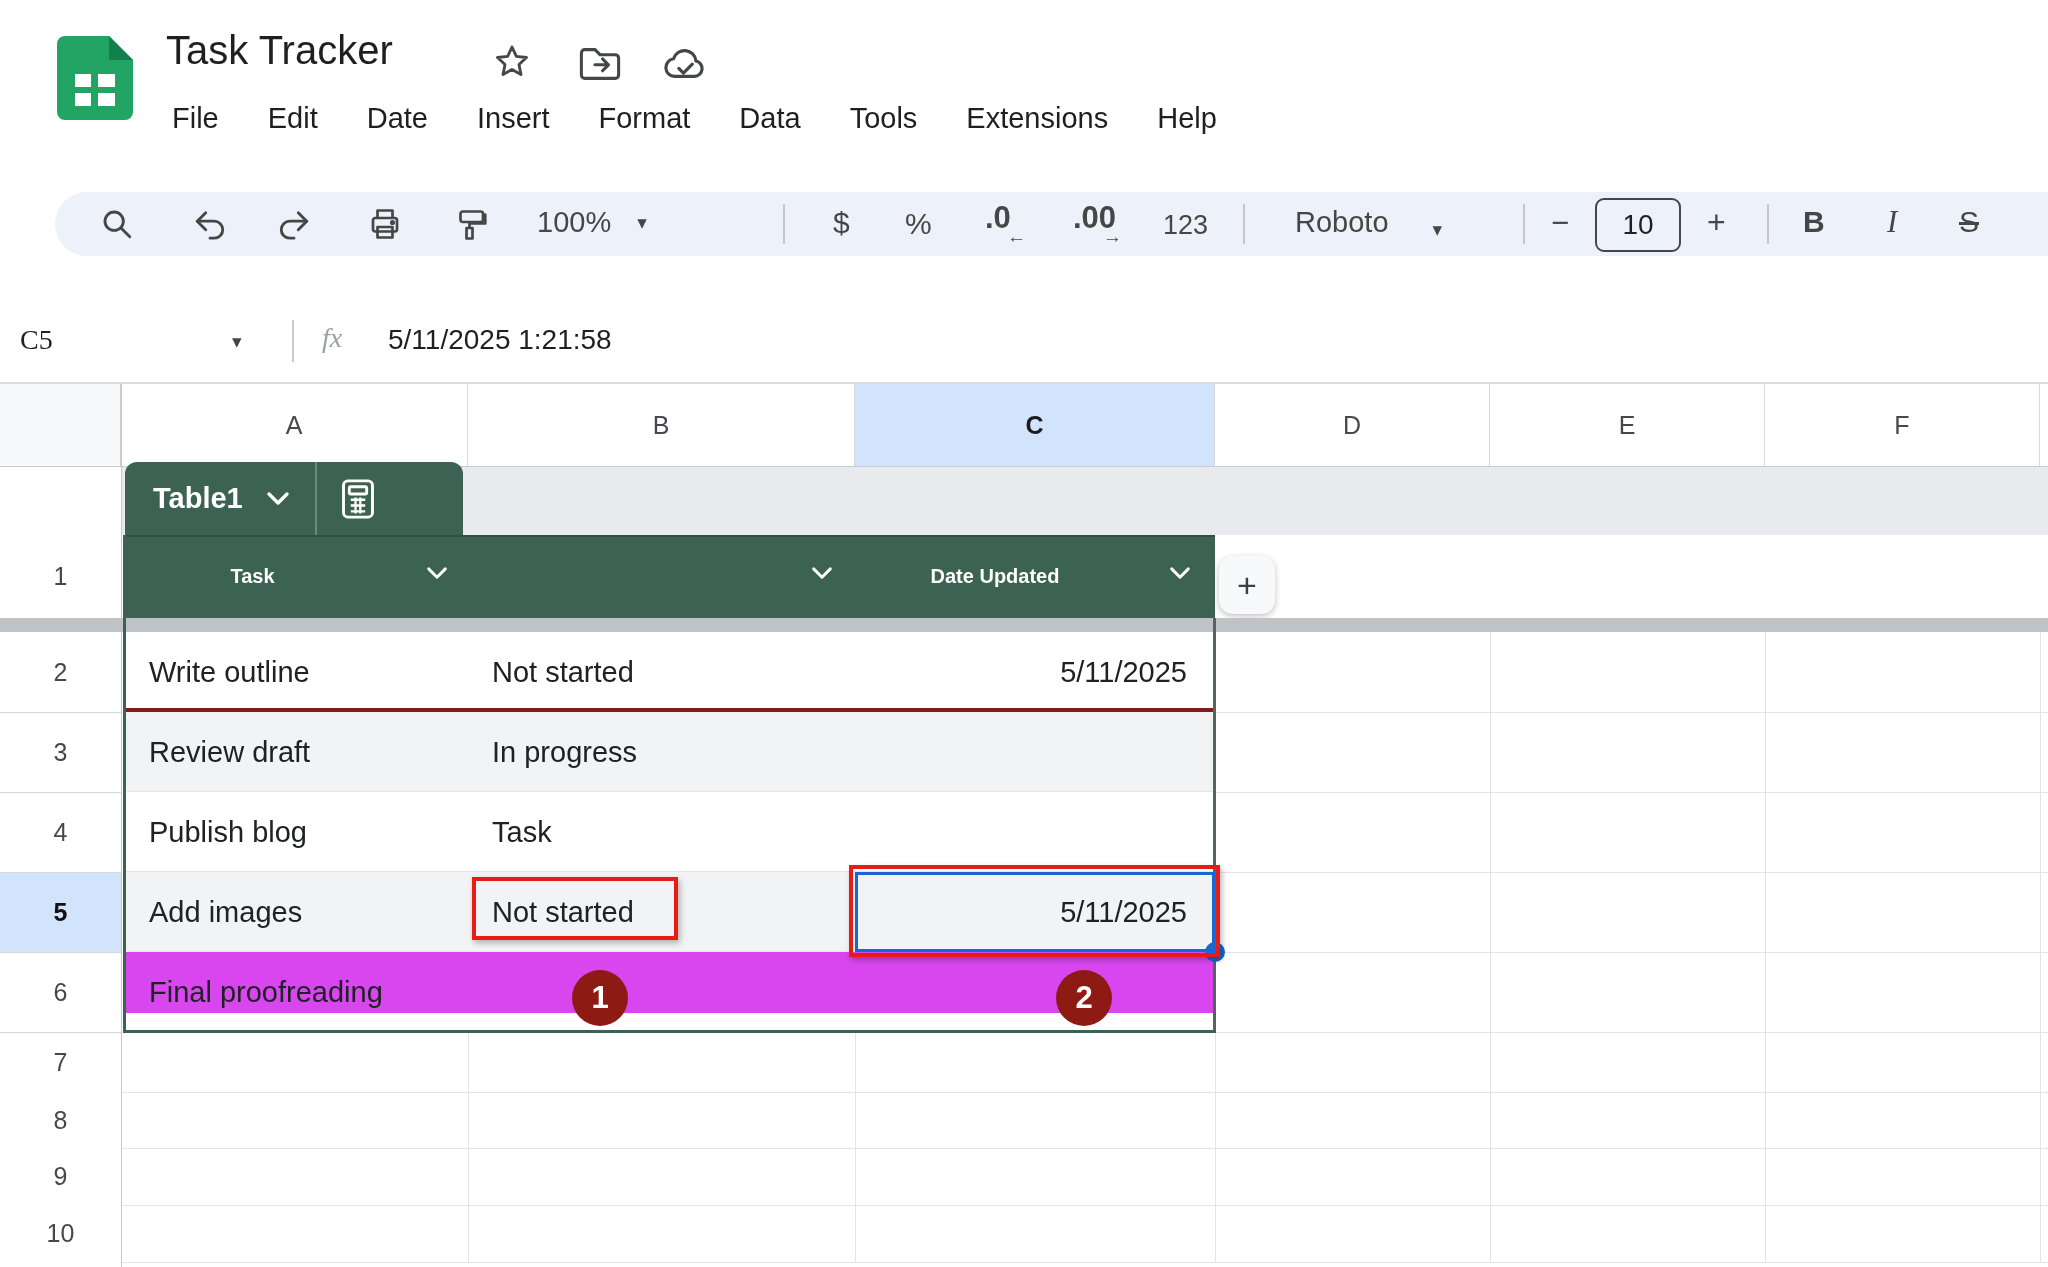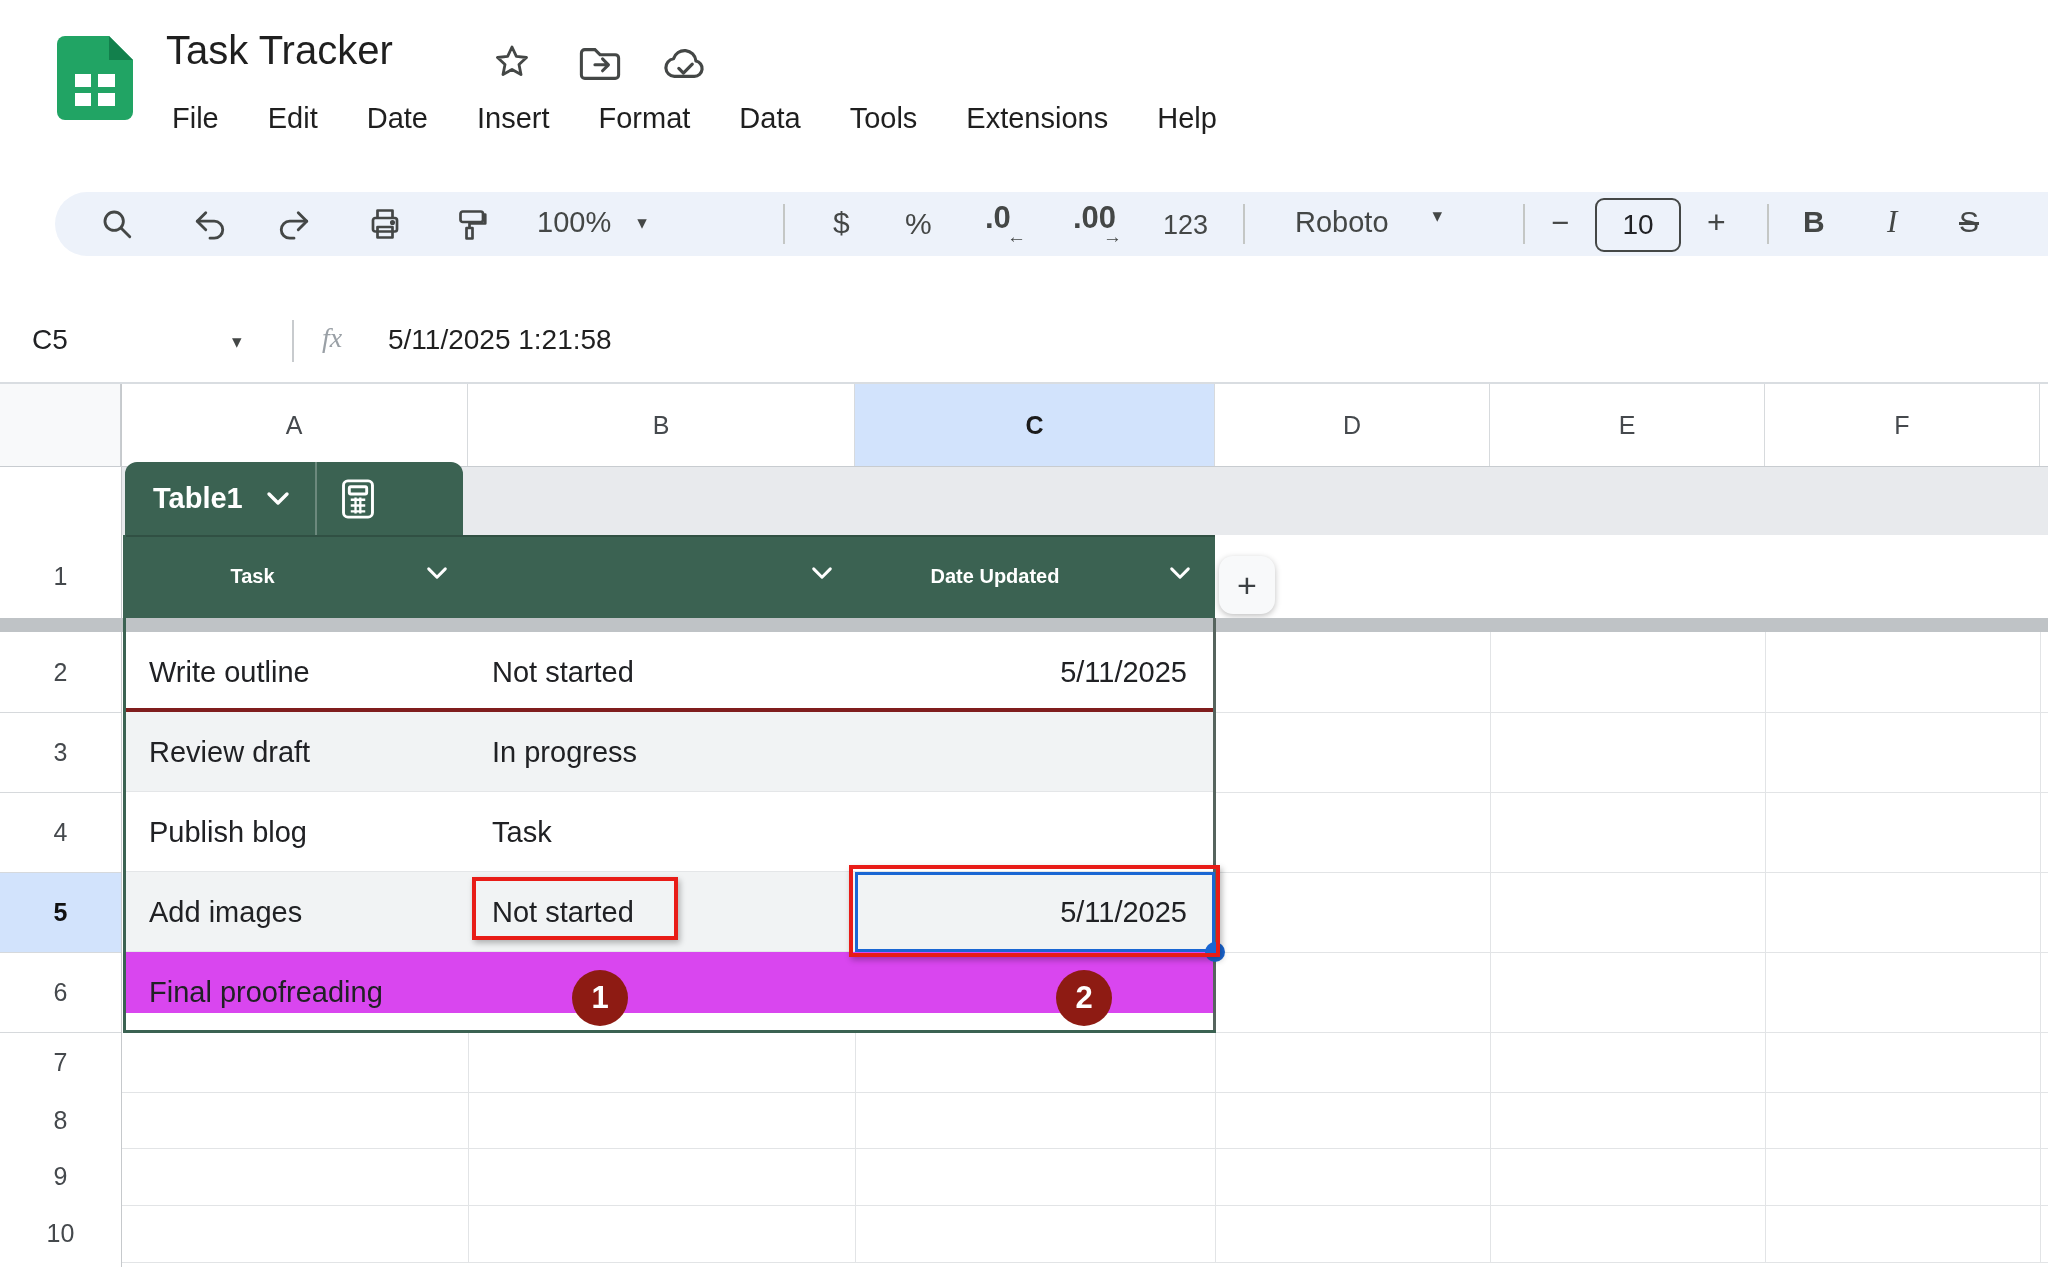--- a/index.html
+++ b/index.html
@@ -131,21 +131,21 @@
     <span class="tb-text" style="position:absolute;left:22px;top:26px;font-size:19px;">←</span>
   </div>
   <div class="abs" style="left:1018px;top:8px;">
     <span class="tb-text" style="font-size:31px;font-weight:bold;">.00</span>
     <span class="tb-text" style="position:absolute;left:30px;top:26px;font-size:19px;">→</span>
   </div>
   <span class="abs tb-text" style="left:1108px;top:18px;font-size:27px;">123</span>
 
   <div class="abs" style="left:1188px;top:12px;width:2px;height:40px;background:#c4c7c5;"></div>
 
-  <div class="abs" style="left:1240px;top:14px;display:flex;align-items:flex-start;gap:44px;">
+  <div class="abs" style="left:1240px;top:14px;display:flex;align-items:flex-end;gap:44px;">
     <span class="tb-text" style="font-size:29px;">Roboto</span>
     <span class="caret">▾</span>
   </div>
 
   <div class="abs" style="left:1468px;top:12px;width:2px;height:40px;background:#c4c7c5;"></div>
 
   <span class="abs tb-text" style="left:1496px;top:13px;font-size:31px;">−</span>
   <div class="abs" style="left:1540px;top:6px;width:82px;height:50px;border:2px solid #444746;border-radius:9px;display:flex;align-items:center;justify-content:center;">
     <span class="tb-text" style="font-size:28px;color:#202124;">10</span>
   </div>
@@ -153,21 +153,21 @@
 
   <div class="abs" style="left:1712px;top:12px;width:2px;height:40px;background:#c4c7c5;"></div>
 
   <span class="abs" style="left:1748px;top:13px;font-size:30px;font-weight:bold;color:#444746;">B</span>
   <span class="abs" style="left:1832px;top:12px;font-size:31px;font-style:italic;font-family:'Liberation Serif',serif;color:#444746;">I</span>
   <span class="abs" style="left:1904px;top:13px;font-size:30px;text-decoration:line-through;color:#444746;">S</span>
 
 </div>
 
 <div class="abs" style="left:0;top:300px;width:2048px;height:82px;border-bottom:2px solid #d9dde1;">
-  <span class="abs" style="left:32px;top:24px;font-size:28px;color:#202124;">C5</span>
+  <span class="abs" style="left:20px;top:24px;font-size:28px;color:#202124;font-family:Liberation Serif, serif;">C5</span>
   <span class="abs caret" style="left:232px;top:32px;">▾</span>
   <div class="abs" style="left:292px;top:20px;width:2px;height:42px;background:#c8cbce;"></div>
   <span class="abs" style="left:322px;top:22px;font-size:28px;font-style:italic;font-family:'Liberation Serif',serif;color:#9aa0a6;">fx</span>
   <span class="abs" style="left:388px;top:24px;font-size:28px;color:#1f1f1f;">5/11/2025 1:21:58</span>
 </div>
 
 <div class="abs" style="left:0;top:384px;width:2048px;height:82px;border-bottom:1px solid #c8ccd0;">
   <div class="colhead" style="left:0;width:121px;background:#f8f9fa;border-right:1px solid #c8ccd0;"></div>
   <div class="colhead" style="left:121px;width:347px;">
       <span>A</span>

